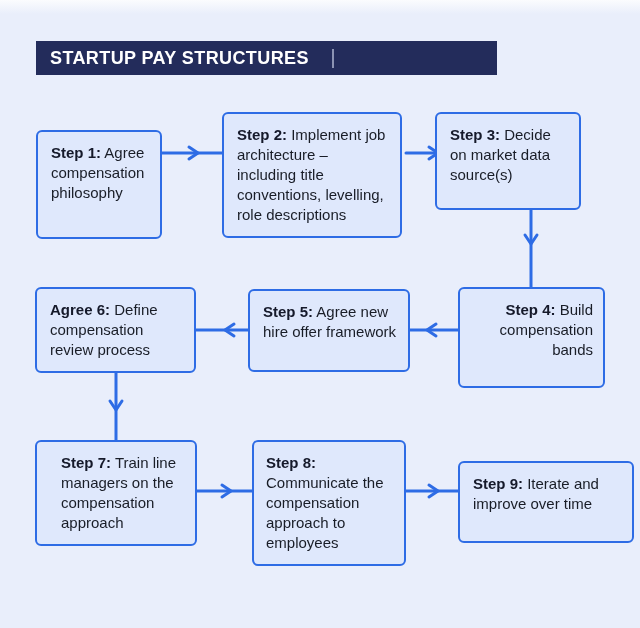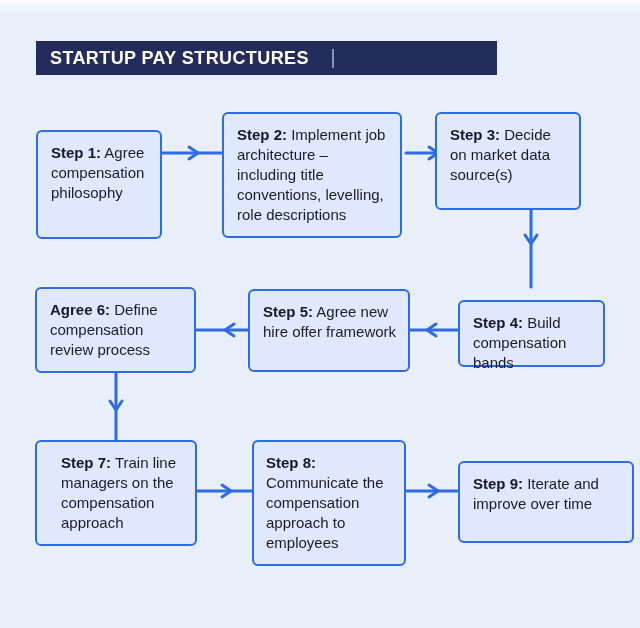--- a/index.html
+++ b/index.html
@@ -40,21 +40,21 @@
   }
   .step-label{font-weight:700;color:#15192a;}
   .connector-layer{
     position:absolute;left:0;top:0;width:640px;height:628px;
     pointer-events:none;
   }
   
   .b1{left:36px;top:110px;width:126px;height:109px;margin-top:20px;}
   .b2{left:222px;top:112px;width:180px;height:126px;}
   .b3{left:435px;top:112px;width:146px;height:98px;}
-  .b4{left:458px;top:300px;width:147px;height:67px;}
+  .b4{left:458px;top:287px;width:147px;height:101px;text-align:right;}
   .b5{left:248px;top:289px;width:162px;height:83px;}
   .b6{left:35px;top:287px;width:161px;height:86px;}
   .b7{left:35px;top:440px;width:162px;height:106px;padding-left:24px;}
   .b8{left:252px;top:440px;width:154px;height:126px;padding-left:12px;}
   .b9{left:458px;top:461px;width:176px;height:82px;}
 </style>
 </head>
 <body>
 
 <div class="canvas">

